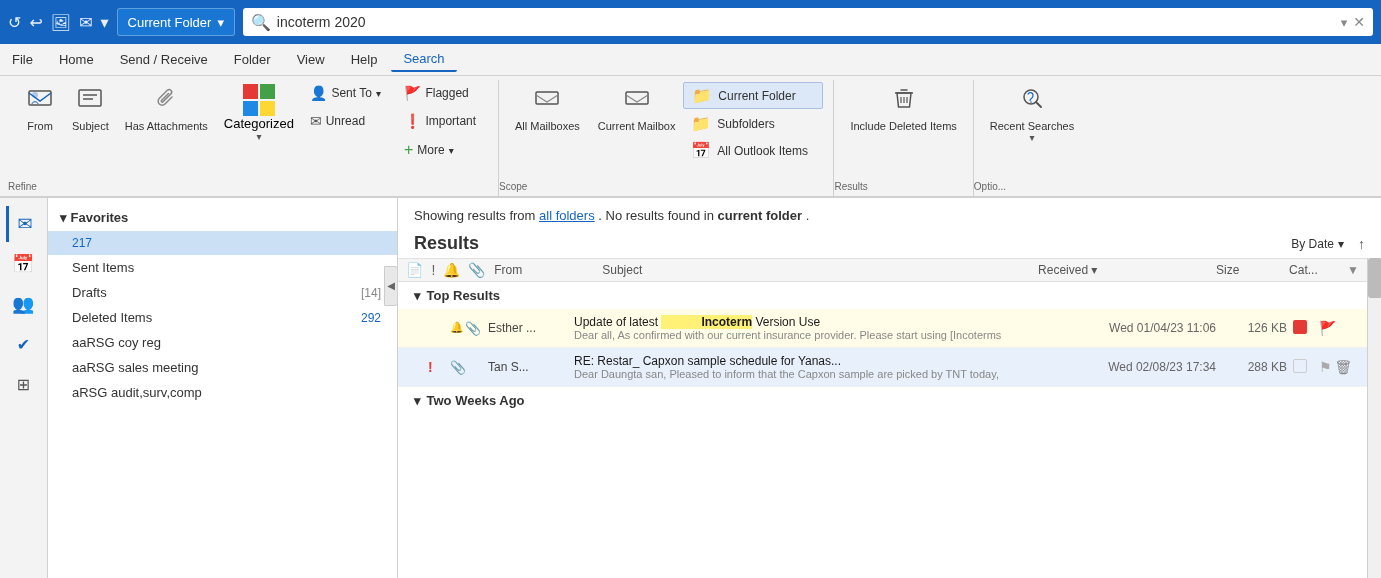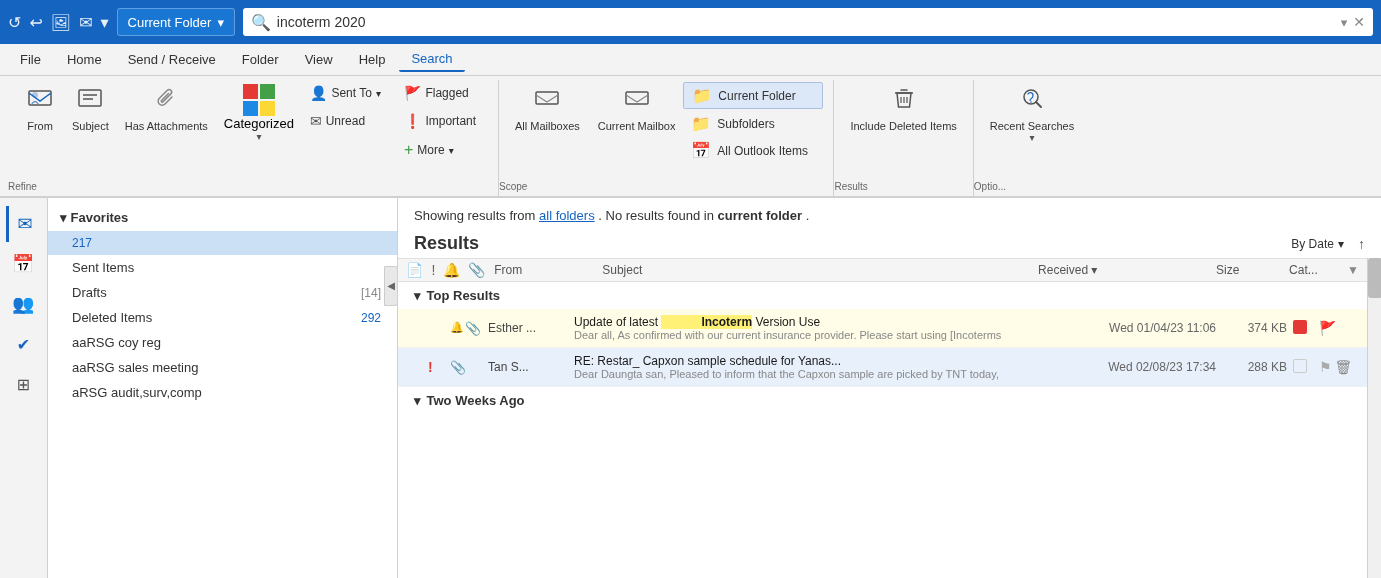--- a/index.html
+++ b/index.html
@@ -48,21 +48,21 @@
     }
     .search-bar-icon { color: #888; font-size: 16px; }
 
     
     .menu-bar {
       background: #f3f3f3;
       border-bottom: 1px solid #d0d0d0;
       height: 32px;
       display: flex;
       align-items: center;
-      padding: 0 8px;
+      padding: 0 0;
       gap: 2px;
     }
     .menu-item {
       padding: 4px 12px;
       cursor: pointer;
       font-size: 13px;
       color: #333;
       border-radius: 2px;
     }
     .menu-item.active { color: #1565c0; border-bottom: 2px solid #1565c0; font-weight: 500; }
@@ -624,21 +624,21 @@
             <span>📎</span>
           </span>
           <span class="er-from">Esther ...</span>
           <div class="er-subject">
             <div class="er-subject-line">
               Update of  latest <span class="highlight">Incoterm</span> Version Use
             </div>
             <div class="er-preview">Dear all,  As confirmed with our current insurance provider.  Please start using  [Incoterms</div>
           </div>
           <span class="er-date">Wed 01/04/23 11:06</span>
-          <span class="er-size">374 KB</span>
+          <span class="er-size">126 KB</span>
           <span class="er-cat">
             <span style="display:inline-block; width:14px; height:14px; background:#e53935; border-radius:2px;"></span>
           </span>
           <span class="er-actions">
             <span class="flag-icon">🚩</span>
           </span>
         </div>
 
         <div class="email-row selected">
           <span class="er-flag-col"></span>

